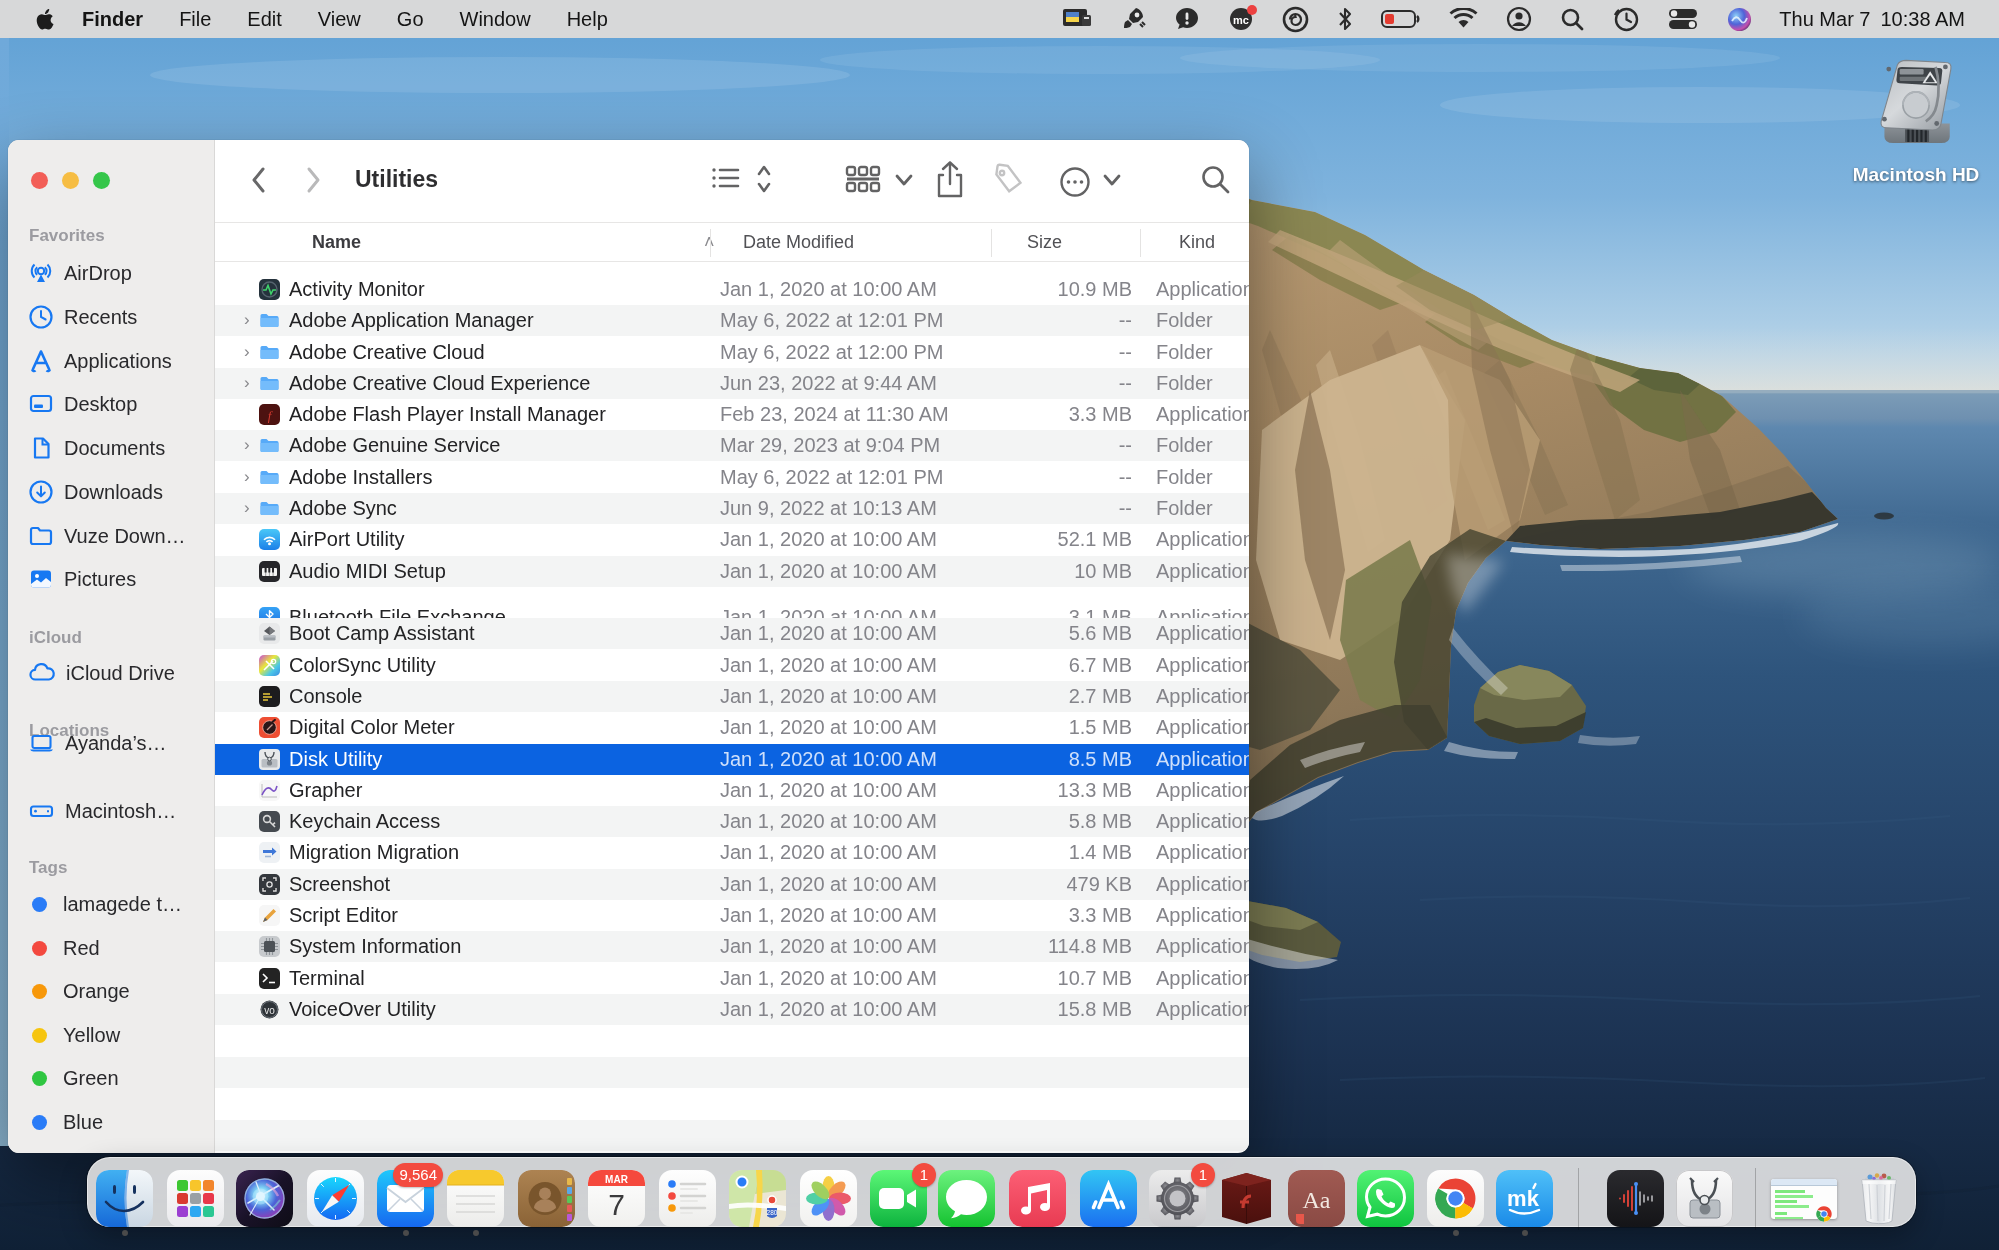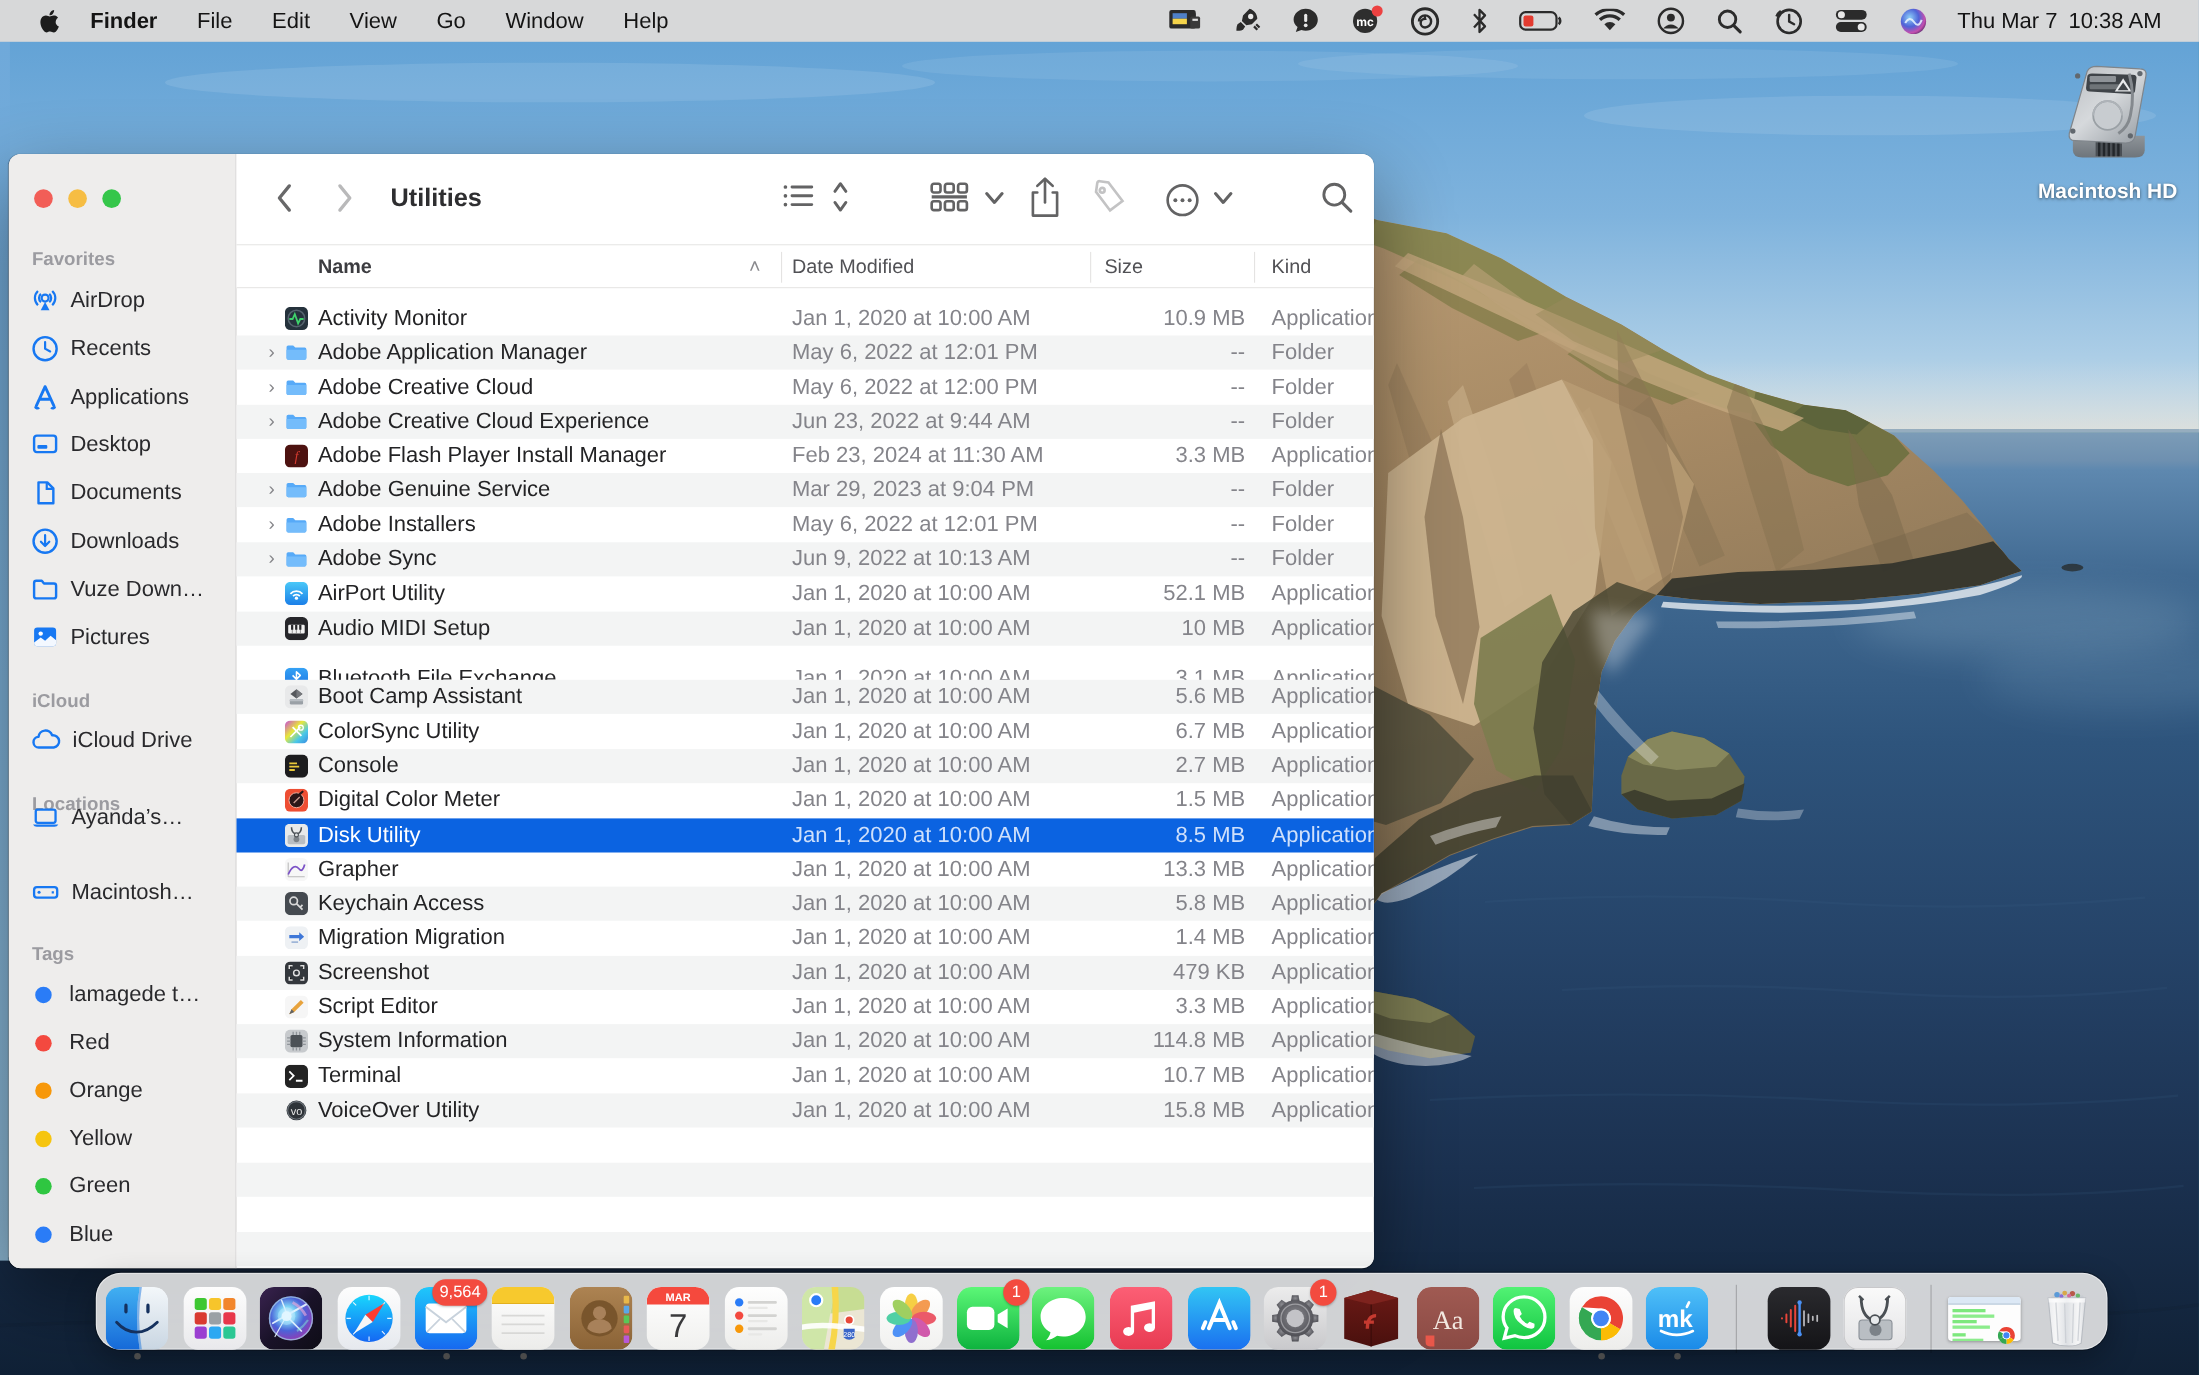--- a/index.html
+++ b/index.html
@@ -25,21 +25,21 @@
 #tl-g { left:85px; background:#35c64a; }
 .shead { position:absolute; left:21px; color:#9b9ba0; font-size:17px; font-weight:bold; }
 .sitem { position:absolute; left:20px; height:30px; display:flex; align-items:center; color:#29292c; font-size:20px; white-space:nowrap; }
 .sitem svg { margin-right:10px; flex:0 0 auto; }
 .dot { width:15px; height:15px; border-radius:50%; margin:0 16px 0 4px; flex:0 0 auto; }
 
 #toolbar { position:absolute; left:207px; top:0; width:1034px; height:82px; background:#fff; }
 #ttl { position:absolute; left:140px; top:26px; font-size:23px; font-weight:bold; color:#2e2e30; }
 
 #lhead { position:absolute; left:207px; top:82px; width:1034px; height:40px; background:#fff; border-top:1px solid #e7e6e5; border-bottom:1px solid #e7e6e5; font-size:18px; color:#515155; }
-#lhead .h { position:absolute; top:9px; }
+#lhead .h { position:absolute; top:9px;margin-left:23px; }
 #lhead .vsep { position:absolute; top:6px; width:1px; height:28px; background:#e4e3e2; }
 
 #rows { position:absolute; left:207px; top:134px; width:1034px; }
 .row { position:absolute; left:0; width:1034px; height:31px; font-size:20px; color:#232325; }
 .row.alt { background:#f3f4f4; }
 .row.sel { background:#0b63e1; color:#fff; }
 .rname { position:absolute; left:74px; top:4px; white-space:nowrap; }
 .rdate { position:absolute; left:505px; top:4px; color:#84848a; white-space:nowrap; }
 .rsize { position:absolute; left:770px; top:4px; width:147px; text-align:right; color:#84848a; }
 .rkind { position:absolute; left:941px; top:4px; color:#84848a; white-space:nowrap; }

